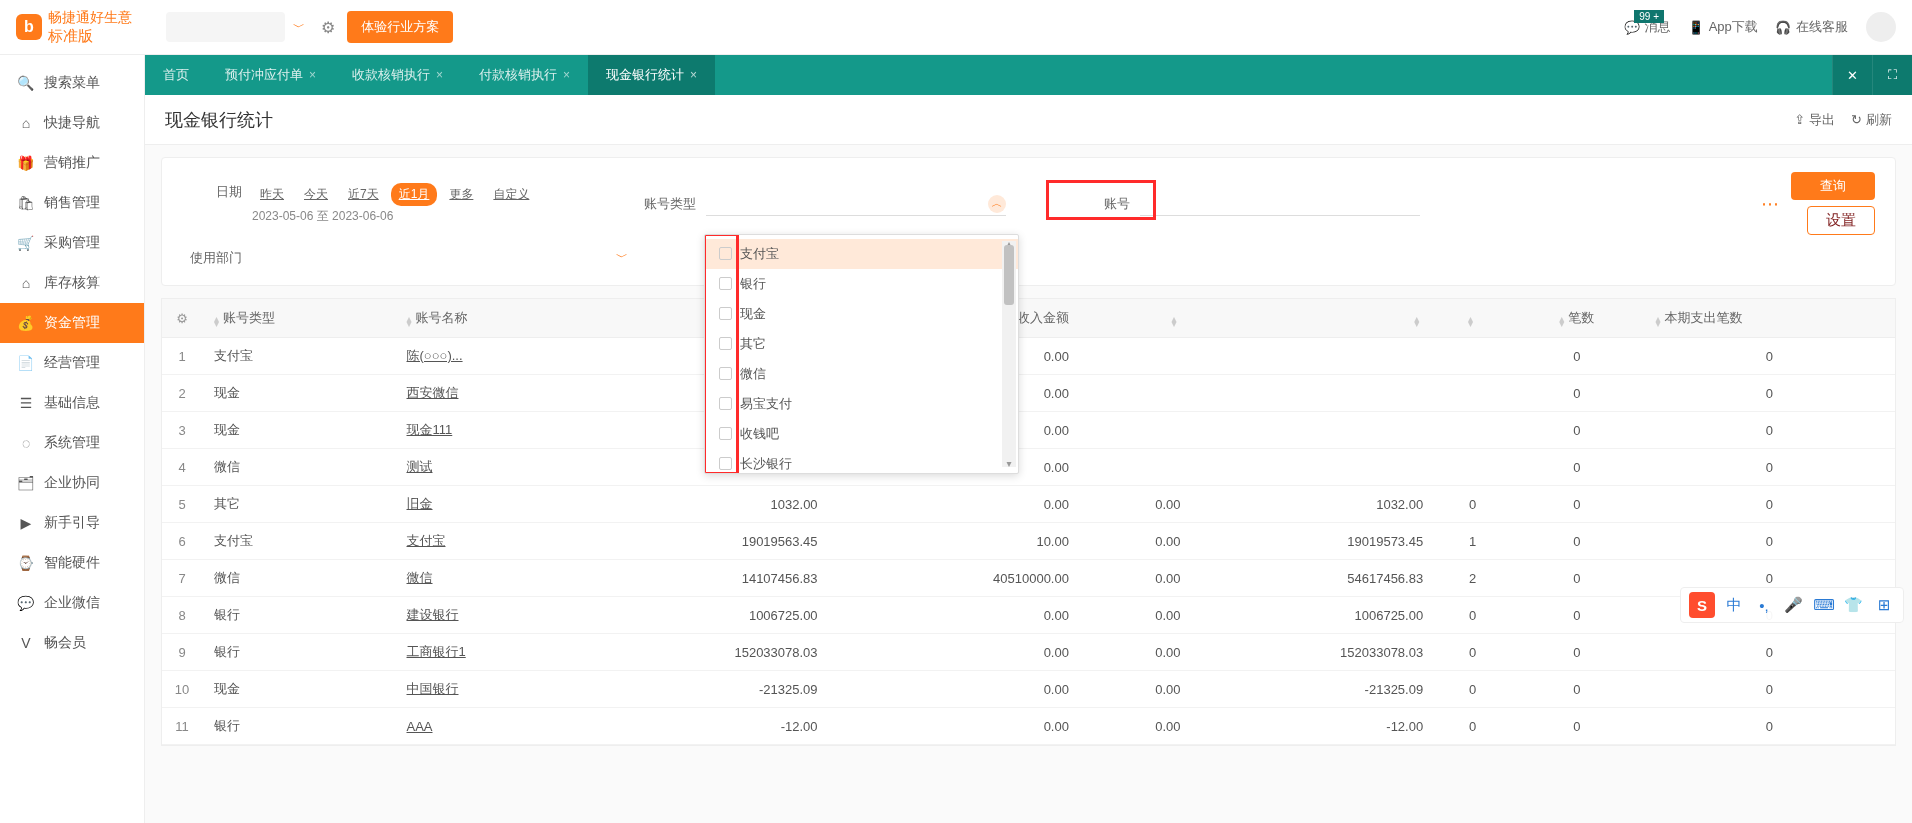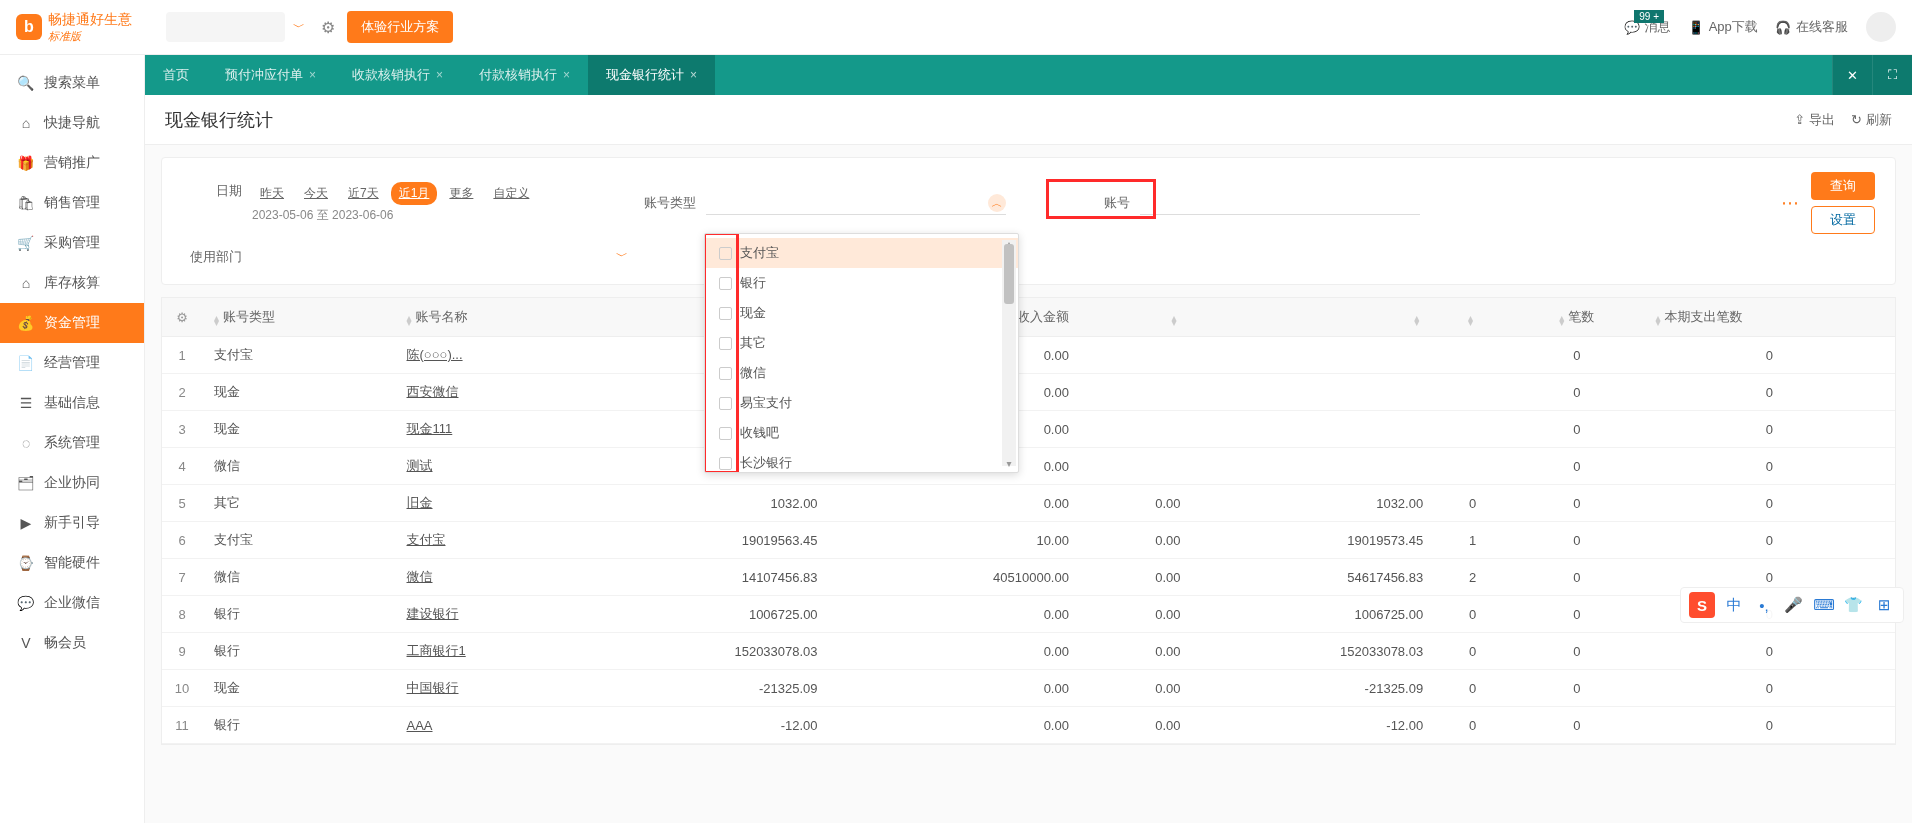--- a/index.html
+++ b/index.html
@@ -3,21 +3,21 @@
 <meta charset="utf-8">
 <style>
 * { margin: 0; padding: 0; box-sizing: border-box; font-family: "Microsoft YaHei", Arial, sans-serif; }
 body { background: #fff; font-size: 13px; color: #333; overflow: hidden; }
 
 
 .top-header { height: 55px; display: flex; align-items: center; padding: 0 16px; border-bottom: 1px solid #eee; }
 .brand { display: flex; align-items: center; gap: 6px; width: 130px; }
 .brand-icon { width: 26px; height: 26px; background: #ff7a1a; border-radius: 6px; display: flex; align-items: center; justify-content: center; color: #fff; font-weight: bold; font-size: 16px; }
 .brand-text { font-size: 14px; color: #ff7a1a; font-weight: 500; }
-.brand-sub { font-size: 11px; color: #ff7a1a; font-style: italic; }
+.brand-sub { font-size: 15px; color: #ff7a1a; }
 .company-select { margin-left: 20px; display: flex; align-items: center; gap: 8px; }
 .company-name { background: #f5f5f5; padding: 6px 14px; border-radius: 4px; color: #999; font-size: 13px; }
 .chevron-down { color: #ff7a1a; font-size: 12px; }
 .gear { color: #888; font-size: 16px; margin-left: 8px; cursor: pointer; }
 .experience-btn { background: #ff7a1a; color: #fff; border: none; padding: 7px 14px; border-radius: 4px; margin-left: 12px; font-size: 13px; cursor: pointer; }
 .header-right { margin-left: auto; display: flex; align-items: center; gap: 18px; }
 .header-item { display: flex; align-items: center; gap: 4px; color: #666; font-size: 13px; cursor: pointer; position: relative; }
 .badge { position: absolute; top: -8px; left: 10px; background: #0f766e; color: #fff; font-size: 10px; padding: 1px 5px; border-radius: 0; }
 .avatar { width: 30px; height: 30px; background: #eee; border-radius: 50%; }
 
@@ -54,21 +54,21 @@
 .date-btn.active { background: #ff7a1a; color: #fff; padding-left: 8px; }
 .date-range { color: #888; font-size: 12px; margin-top: 2px; }
 .filter-input { border: none; border-bottom: 1px solid #ddd; padding: 4px 18px 4px 4px; font-size: 13px; width: 280px; background: transparent; outline: none; }
 .filter-select { position: relative; display: flex; align-items: center; }
 .toggle-up { position: absolute; right: 0; color: #ff7a1a; background: #ffe9d9; width: 18px; height: 18px; border-radius: 50%; display: flex; align-items: center; justify-content: center; font-size: 11px; }
 .dept-select { color: #666; display: flex; align-items: center; gap: 8px; width: 380px; justify-content: space-between; border-bottom: 1px solid transparent; padding: 4px; }
 .dept-chevron { color: #ff7a1a; font-size: 12px; }
 .filter-right { margin-left: auto; display: flex; align-items: center; gap: 10px; }
 .ellipsis-trigger { color: #ff7a1a; font-size: 18px; cursor: pointer; letter-spacing: 2px; }
 .query-btn { background: #ff7a1a; color: #fff; border: none; padding: 5px 18px; border-radius: 4px; cursor: pointer; font-size: 13px; }
-.set-btn { background: #fff; color: #0369a1; border: 1px solid #ff7a1a; padding: 4px 18px; border-radius: 4px; cursor: pointer; font-size: 13px; }
+.set-btn { background: #fff; color: #7f1d1d; border: 1px solid #ff7a1a; padding: 4px 18px; border-radius: 4px; cursor: pointer; font-size: 15px; margin-left: 16px; }
 
 
 .hl-box { position: absolute; border: 3px solid #ff2a2a; pointer-events: none; }
 .hl1 { top: -12px; left: 420px; width: 110px; height: 40px; }
 
 
 .dropdown { position: absolute; top: 42px; left: 520px; width: 315px; background: #fff; border: 1px solid #ddd; box-shadow: 0 2px 8px rgba(0,0,0,0.15); border-radius: 2px; z-index: 50; max-height: 240px; overflow: hidden; }
 .dd-inner { padding: 4px 0; }
 .dd-item { display: flex; align-items: center; gap: 8px; padding: 6px 14px; cursor: pointer; font-size: 13px; color: #555; }
 .dd-item.hover { background: #ffe9d9; }

